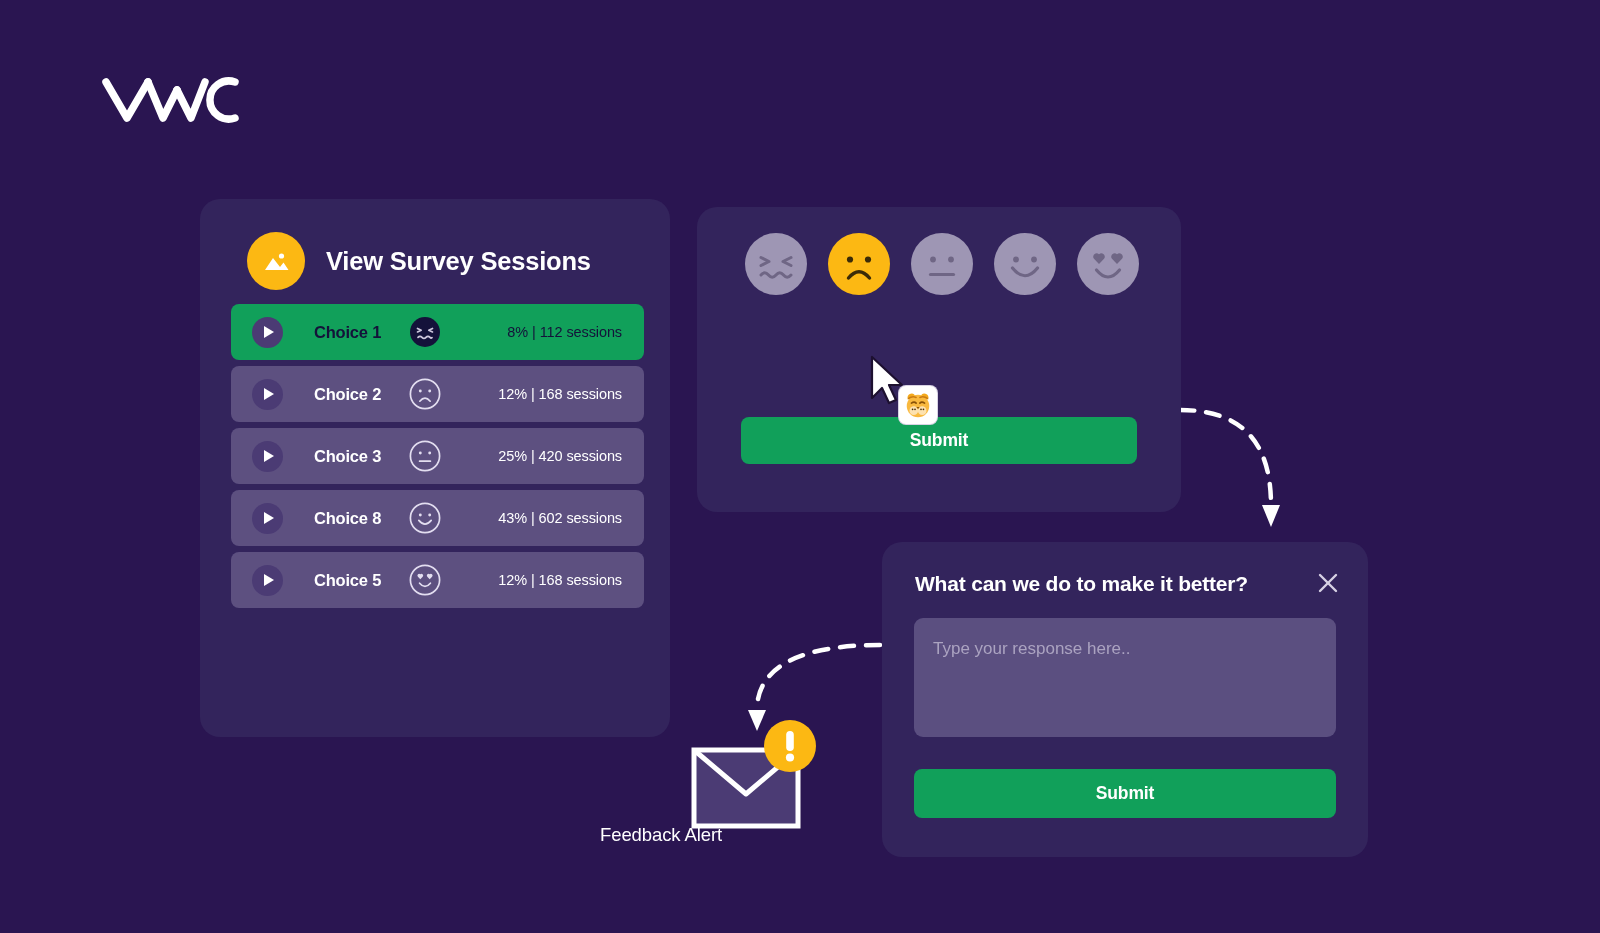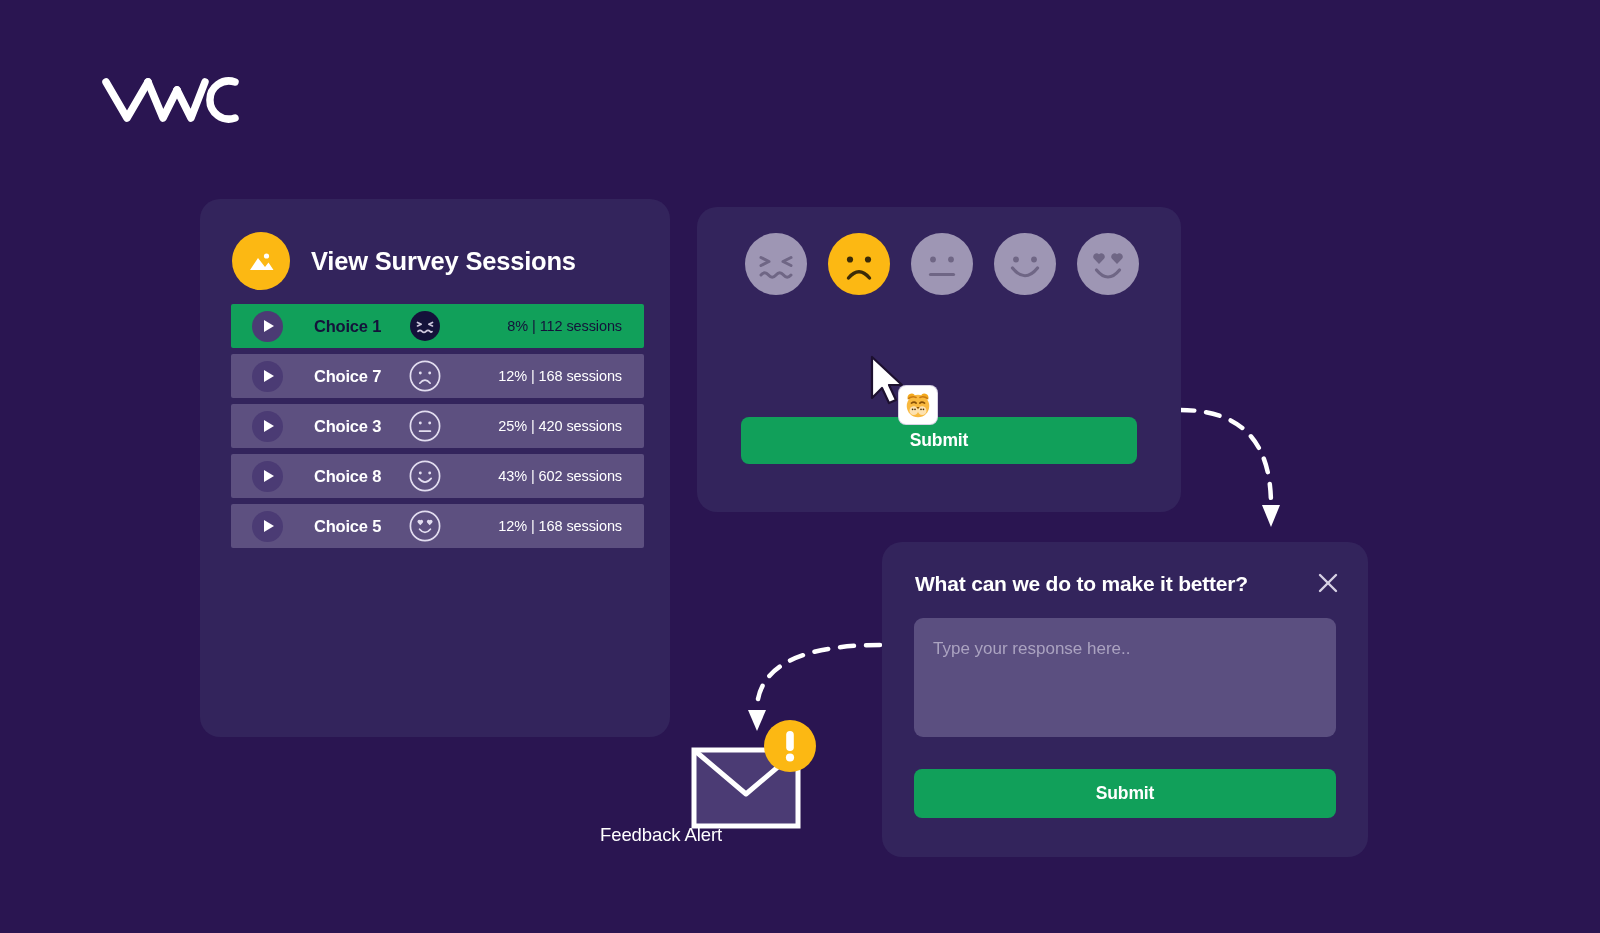--- a/index.html
+++ b/index.html
@@ -13,41 +13,41 @@
   .stage{position:absolute;inset:0;}
 
   
   .logo{position:absolute;left:101px;top:70px;width:140px;height:58px;}
 
   
   .left-card{
     position:absolute;left:200px;top:199px;width:470px;height:538px;
     background:#33245c;border-radius:20px;
   }
-  .lc-header{display:flex;align-items:center;gap:21px;padding:33px 0 0 32px;}
+  .lc-header{display:flex;align-items:center;gap:21px;padding:33px 0 0 32px;margin-left:15px;}
   .avatar-circle{
     width:58px;height:58px;border-radius:50%;
     background:#fcb813;display:flex;align-items:center;justify-content:center;
     flex:0 0 auto;
   }
   .lc-title{
     color:#ffffff;font-size:25.5px;font-weight:bold;letter-spacing:-0.2px;
   }
   .chips{display:flex;gap:11px;padding:27px 0 0 32px;}
   .chip{
     background:#5b4f80;border-radius:10px;height:58px;
     display:flex;align-items:center;justify-content:center;
     color:#ffffff;font-size:16.5px;font-weight:bold;letter-spacing:-0.1px;
   }
   .chip.c1{width:202px;}
   .chip.c2{width:204px;}
 
   .rows{padding:14px 26px 0 31px;display:flex;flex-direction:column;gap:6px;}
   .row{
-    height:44px;border-radius:2px;background:#5d5080;
+    height:56px;border-radius:8px;background:#5d5080;
     display:flex;align-items:center;position:relative;
   }
   .row.active{background:#11a05a;}
   .play-btn{
     width:31px;height:31px;border-radius:50%;background:#4b3b74;
     display:flex;align-items:center;justify-content:center;
     margin-left:21px;flex:0 0 auto;
   }
   .row.active .play-btn{background:#4b3b74;}
   .play-tri{
@@ -184,21 +184,21 @@
             <path d="M9 21.4 q2 -2.2 4 0 q2 2.2 4 0 q2 -2.2 4 0 q1 1.1 2 0.2" fill="none" stroke="#cfc9de" stroke-width="1.7" stroke-linecap="round"></path>
           </svg>
         </div>
         <div class="row-stats">8% | 112 sessions</div>
       </div>
 
       <div class="row">
         <div class="play-btn">
             <div class="play-tri"></div>
           </div>
-        <div class="row-label">Choice 7</div>
+        <div class="row-label">Choice 2</div>
         <div class="row-face">
           <svg viewBox="0 0 32 32" width="32" height="32">
             <circle cx="16" cy="16" r="14.6" fill="none" stroke="#e3def0" stroke-width="1.7"></circle>
             <circle cx="11.3" cy="13" r="1.45" fill="#e3def0"></circle>
             <circle cx="20.7" cy="13" r="1.45" fill="#e3def0"></circle>
             <path d="M10.8 23.2 q5.2 -6 10.4 0" fill="none" stroke="#e3def0" stroke-width="1.7" stroke-linecap="round"></path>
           </svg>
         </div>
         <div class="row-stats">12% | 168 sessions</div>
       </div>

